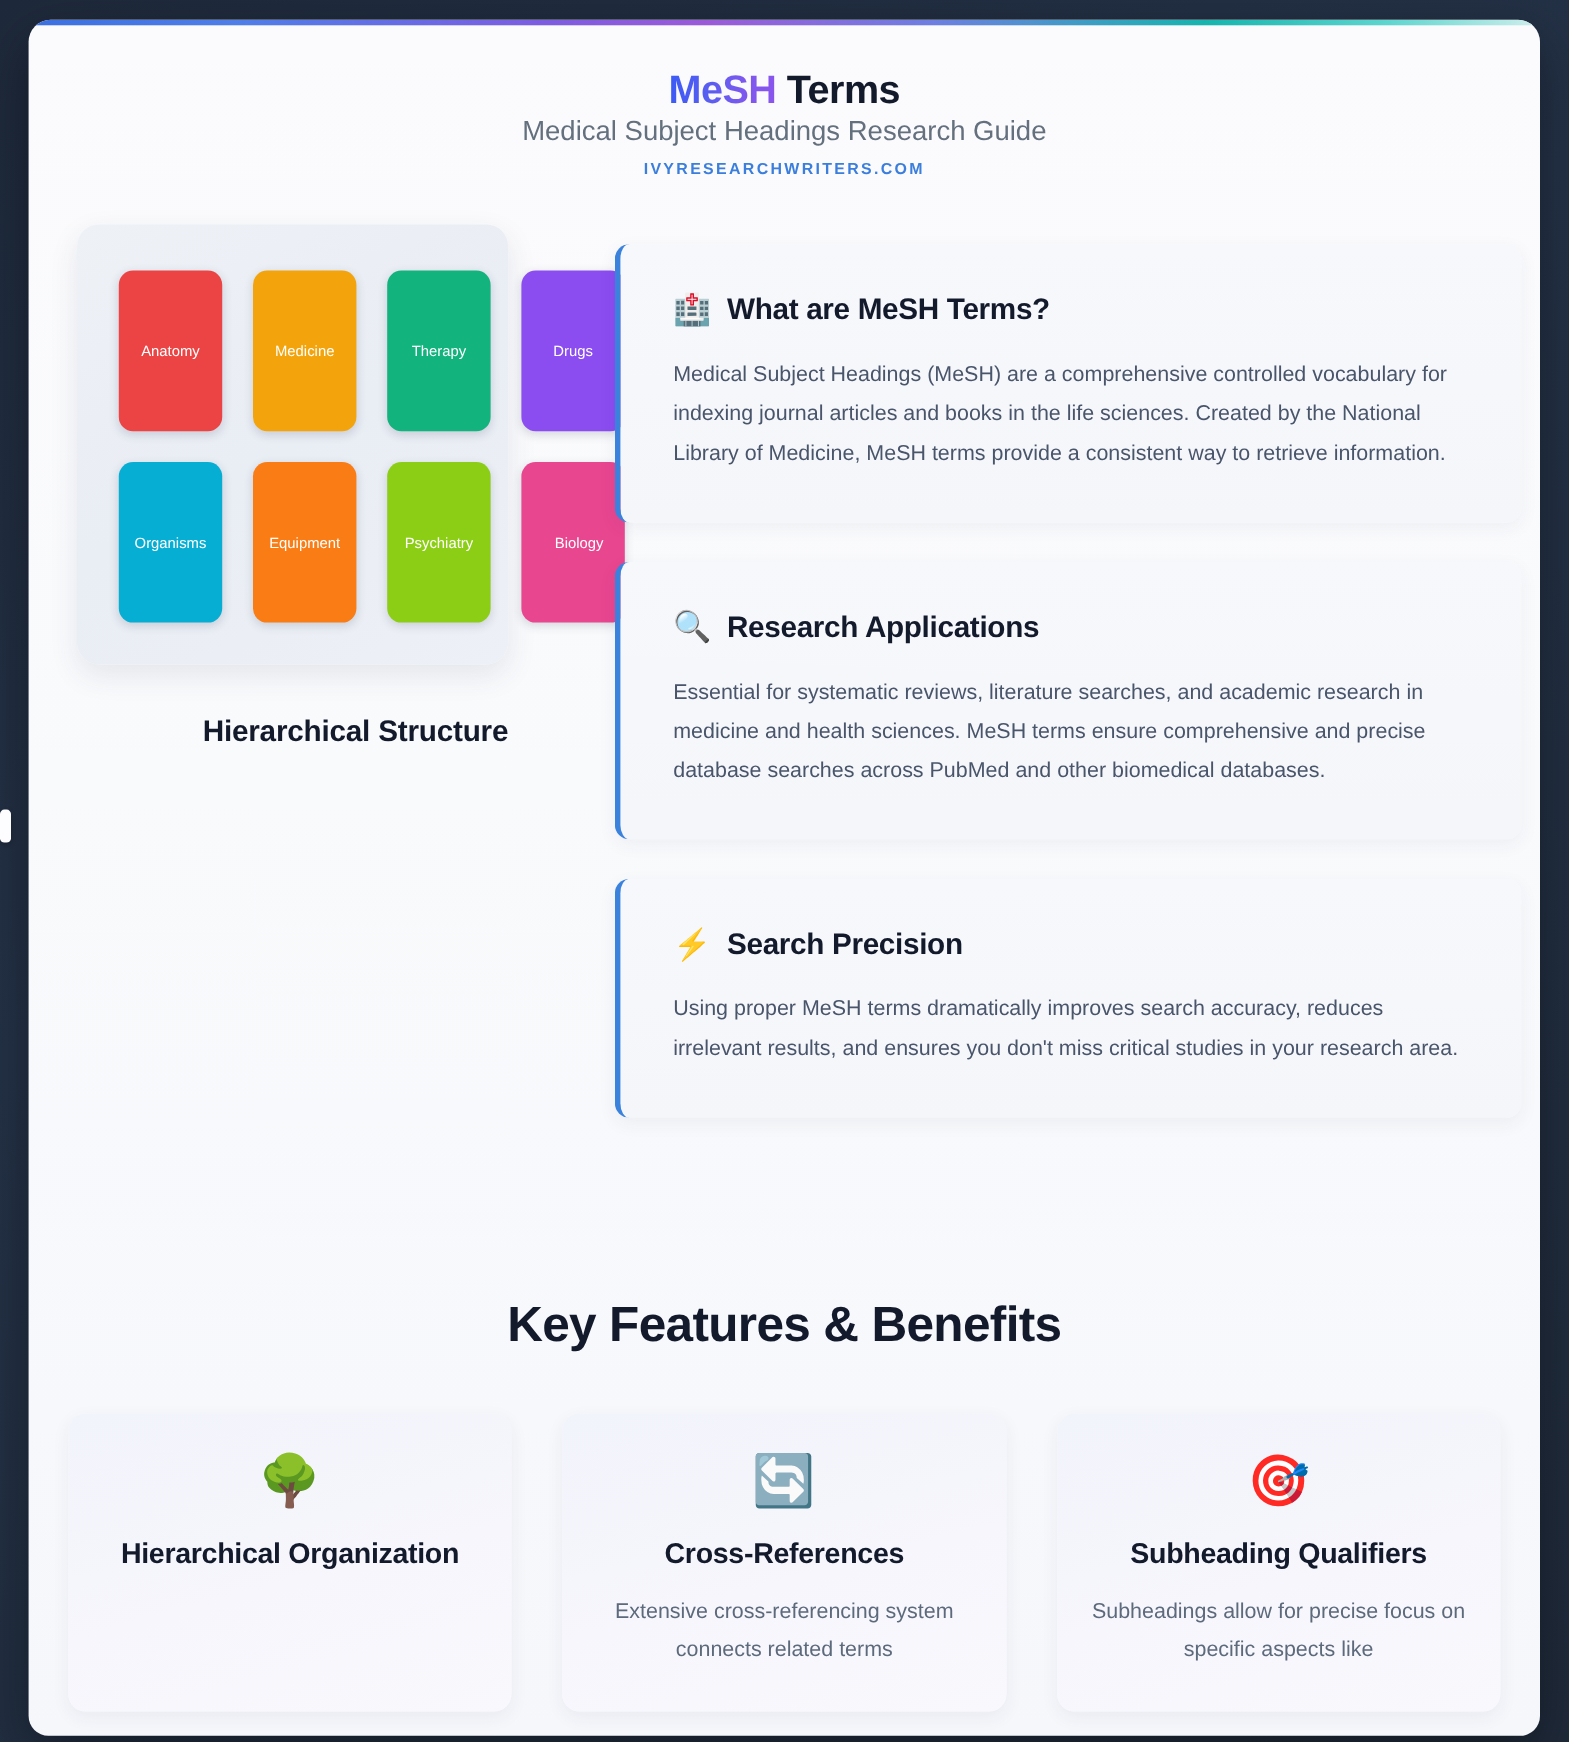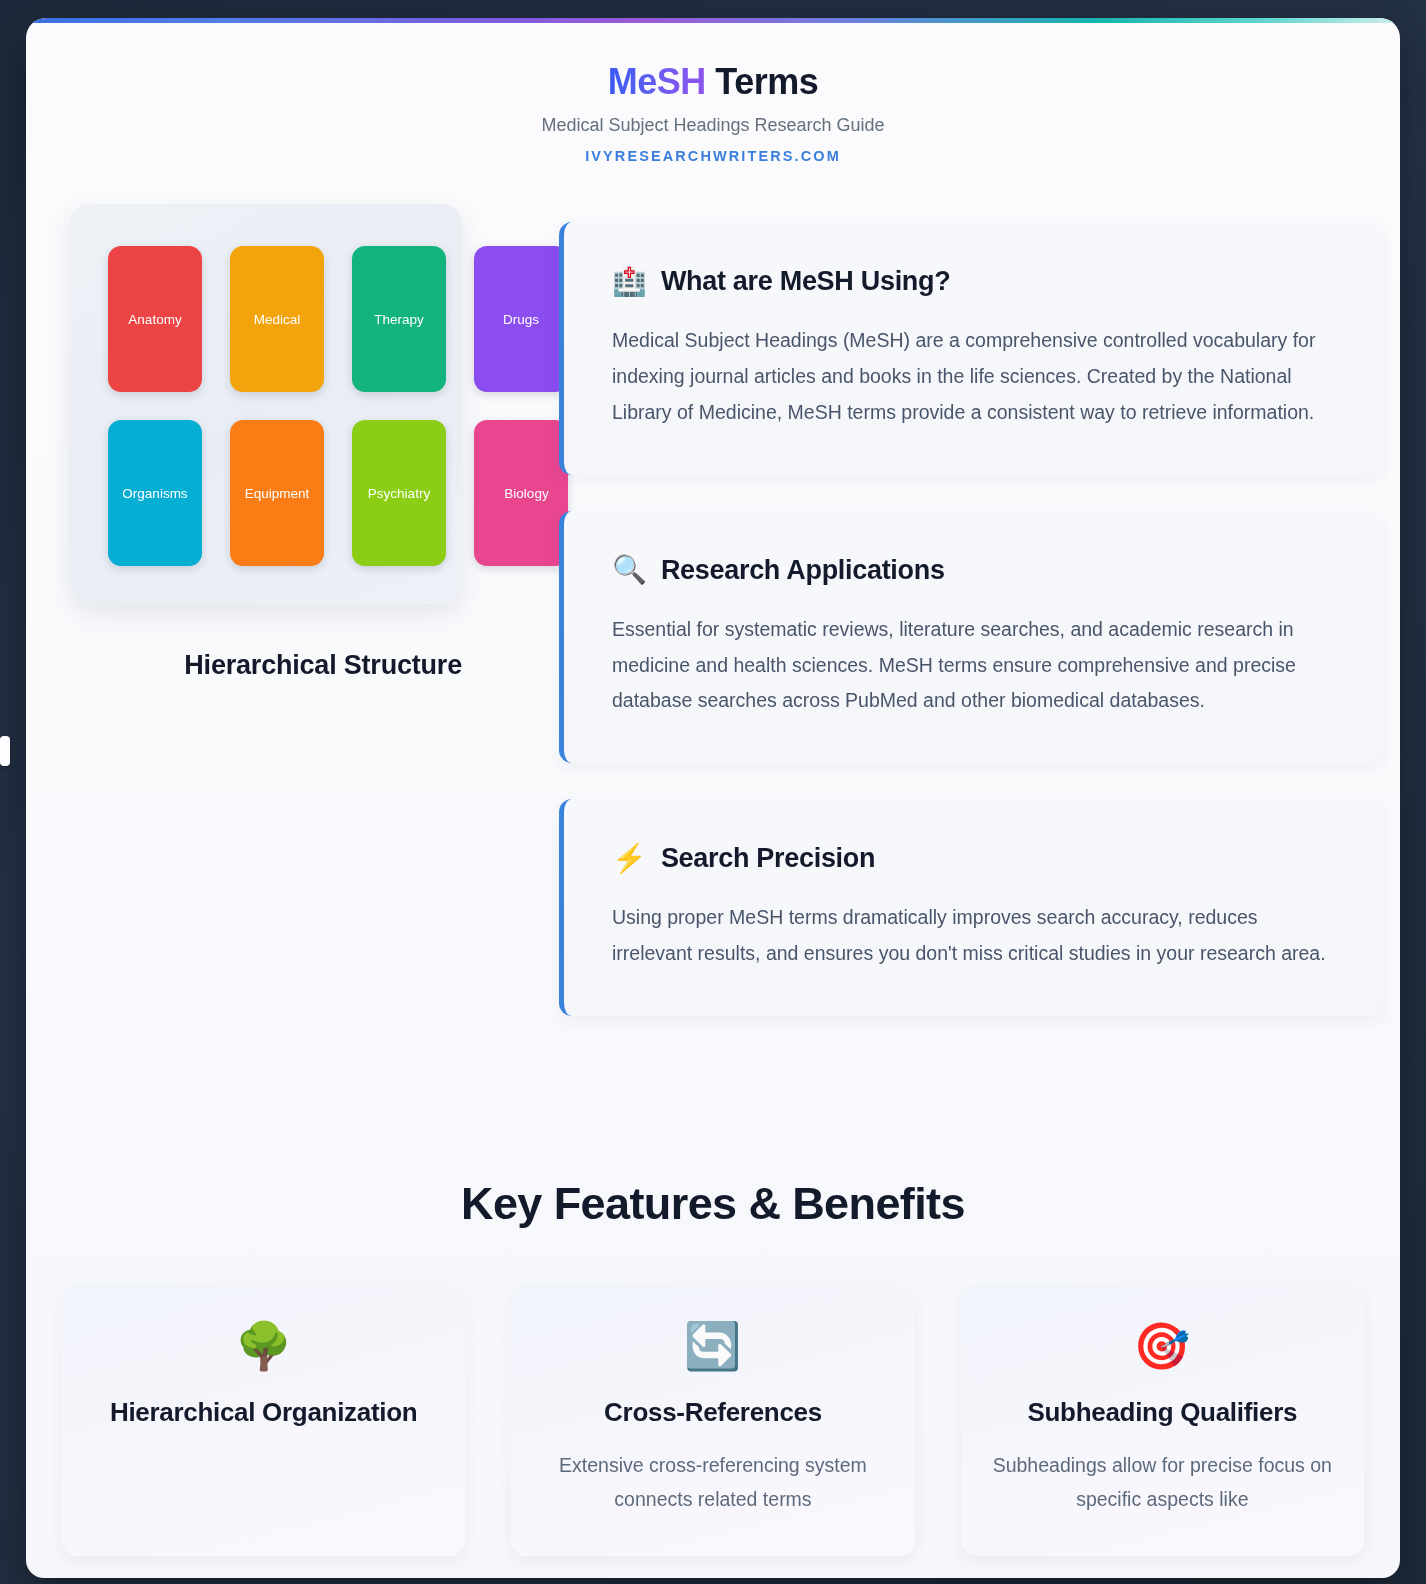--- a/index.html
+++ b/index.html
@@ -43,21 +43,21 @@
     font-size:36px; font-weight:bold; letter-spacing:-.5px;
     line-height:1.12;
   }
   .title .mesh{
     background:linear-gradient(90deg,#3b5bf5 0%,#5a5ef0 38%,#7d58ee 70%,#8a55ec 100%);
     -webkit-background-clip:text; background-clip:text;
     -webkit-text-fill-color:transparent; color:#5a5ef0;
   }
   .title .terms{ color:#131a2b; }
   .subtitle{
-    margin-top:13px; font-size:18px; color:#64707e; font-weight:400;
+    margin-top:3px; font-size:25px; color:#64707e; font-weight:400;
   }
   .brand{
     margin-top:12px; font-size:14.5px; font-weight:bold;
     letter-spacing:2.1px; color:#3b7edc;
   }
 
   
   .visual-wrap{
     position:absolute; left:44px; top:186px; width:420px;
   }
@@ -161,21 +161,21 @@
     <div class="brand">IVYRESEARCHWRITERS.COM</div>
   </div>
 
   <div class="visual-wrap">
     <div class="grid-panel">
       <div class="tile-grid">
         <div class="tile" style="background: rgb(236, 68, 68);">
           <span>Anatomy</span>
         </div>
         <div class="tile" style="background: rgb(243, 164, 12);">
-          <span>Medical</span>
+          <span>Medicine</span>
         </div>
         <div class="tile" style="background: rgb(18, 179, 124);">
           <span>Therapy</span>
         </div>
         <div class="tile" style="background: rgb(139, 76, 240);">
           <span>Drugs</span>
         </div>
         <div class="tile" style="background: rgb(7, 174, 212);">
           <span>Organisms</span>
         </div>
@@ -191,21 +191,21 @@
       </div>
     </div>
     <div class="visual-caption">Hierarchical Structure</div>
   </div>
 
   <div class="info-col">
 
     <div class="info-card">
       <div class="info-head">
         <span class="info-emoji">🏥</span>
-        <span class="info-title">What are MeSH Using?</span>
+        <span class="info-title">What are MeSH Terms?</span>
       </div>
       <div class="info-body">Medical Subject Headings (MeSH) are a comprehensive controlled vocabulary for indexing journal articles and books in the life sciences. Created by the National Library of Medicine, MeSH terms provide a consistent way to retrieve information.</div>
     </div>
 
     <div class="info-card">
       <div class="info-head">
         <span class="info-emoji">🔍</span>
         <span class="info-title">Research Applications</span>
       </div>
       <div class="info-body">Essential for systematic reviews, literature searches, and academic research in medicine and health sciences. MeSH terms ensure comprehensive and precise database searches across PubMed and other biomedical databases.</div>

